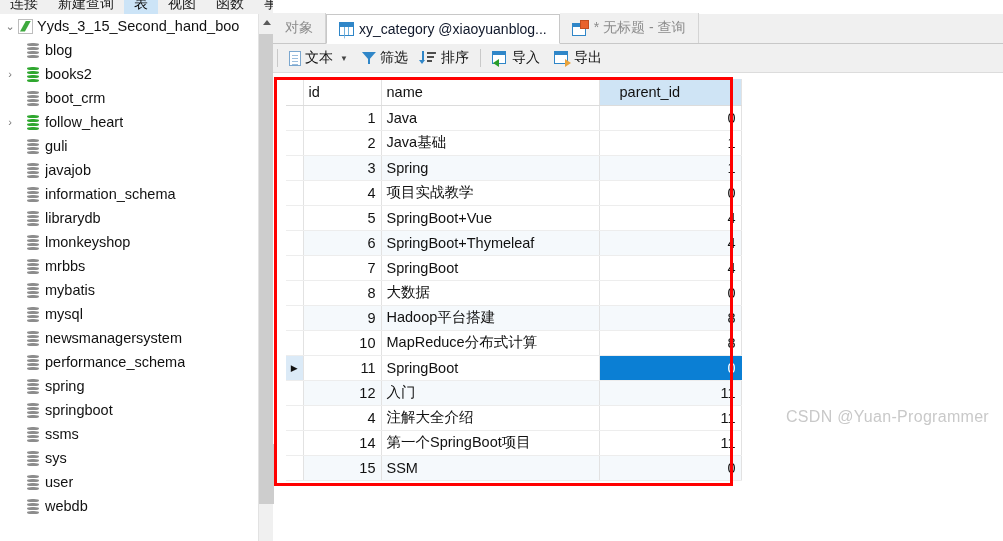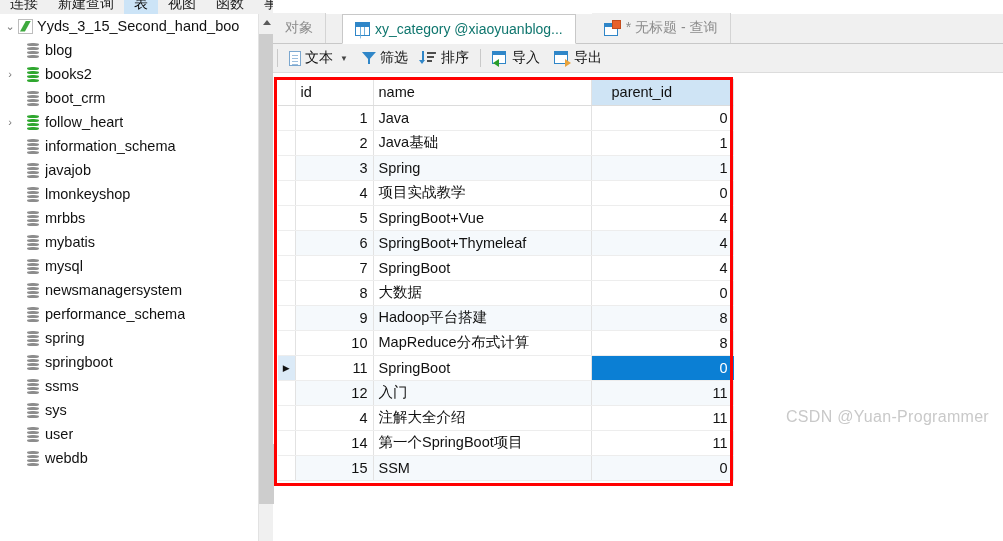--- a/index.html
+++ b/index.html
@@ -84,29 +84,29 @@
     background:#cdcdcd;
   }
 
   
   .rpane { position:absolute; left:273px; top:0; right:0; bottom:0; background:#fff; }
 
   
   .tabstrip {
     position:absolute; left:0; top:14px; width:730px; height:30px;
     background:#f0f0f0; border-bottom:1px solid #c8c8c8;
-    display:flex; align-items:flex-end;gap:16px;
+    display:flex; align-items:flex-end;
   }
   .tab {
     height:30px; display:flex; align-items:center; gap:5px;
     padding:0 12px; font-size:14px; color:#8b8b8b;
     background:#f0f0f0; border-right:1px solid #d4d4d4; white-space:nowrap;
   }
   .tab.active {
-    background:#ffffff; color:#0f766e;
+    background:#ffffff; color:#0f172a;
     border-left:1px solid #c8c8c8; border-right:1px solid #c8c8c8;
     border-top:1px solid #c8c8c8; border-bottom:1px solid #ffffff;
     margin-bottom:-1px;
   }
   .grid-ico {
     width:15px; min-width:15px; height:14px; background:#ffffff;
     border:1.5px solid #2f86c8; position:relative; display:block;
   }
   .grid-ico::before {
     content:""; position:absolute; left:0; top:0; right:0; height:3.5px;
@@ -200,21 +200,21 @@
     border-right:6px solid #2a9d2a;
   }
   .ico-exp .ar2 {
     position:absolute; right:-1px; bottom:-1px; width:0;height:0;
     border-top:4px solid transparent; border-bottom:4px solid transparent;
     border-left:6px solid #e8a33c;
   }
 
   
   .gridwrap {
-    position:absolute; left:5px; top:79px; width:455px; height:406px;
+    position:absolute; left:13px; top:79px; width:455px; height:406px;
     background:#fff;
   }
   .dg { width:100%; border-collapse:collapse; table-layout:fixed; font-size:14.5px; }
   .dg col.c-gut { width:17px; }
   .dg col.c-id  { width:78px; }
   .dg col.c-nm  { width:218px; }
   .dg col.c-pid { width:142px; }
   .dg th, .dg td {
     height:25px; padding:0 5px; border-right:1px solid #e2e2e2;
     border-bottom:1px solid #ededed; color:#111; font-weight:normal;
@@ -326,32 +326,54 @@
         </div>
         <div class="tree-row">
           <span class="tw none"></span>
           <span style="width: 8px; min-width: 8px;"></span>
           <span class="db-ico grey">
             <i></i>
             <i></i>
             <i></i>
             <i></i>
           </span>
+          <span class="lbl">guli</span>
+        </div>
+        <div class="tree-row">
+          <span class="tw none"></span>
+          <span style="width: 8px; min-width: 8px;"></span>
+          <span class="db-ico grey">
+            <i></i>
+            <i></i>
+            <i></i>
+            <i></i>
+          </span>
+          <span class="lbl">javajob</span>
+        </div>
+        <div class="tree-row">
+          <span class="tw none"></span>
+          <span style="width: 8px; min-width: 8px;"></span>
+          <span class="db-ico grey">
+            <i></i>
+            <i></i>
+            <i></i>
+            <i></i>
+          </span>
           <span class="lbl">information_schema</span>
         </div>
         <div class="tree-row">
           <span class="tw none"></span>
           <span style="width: 8px; min-width: 8px;"></span>
           <span class="db-ico grey">
             <i></i>
             <i></i>
             <i></i>
             <i></i>
           </span>
-          <span class="lbl">javajob</span>
+          <span class="lbl">librarydb</span>
         </div>
         <div class="tree-row">
           <span class="tw none"></span>
           <span style="width: 8px; min-width: 8px;"></span>
           <span class="db-ico grey">
             <i></i>
             <i></i>
             <i></i>
             <i></i>
           </span>

